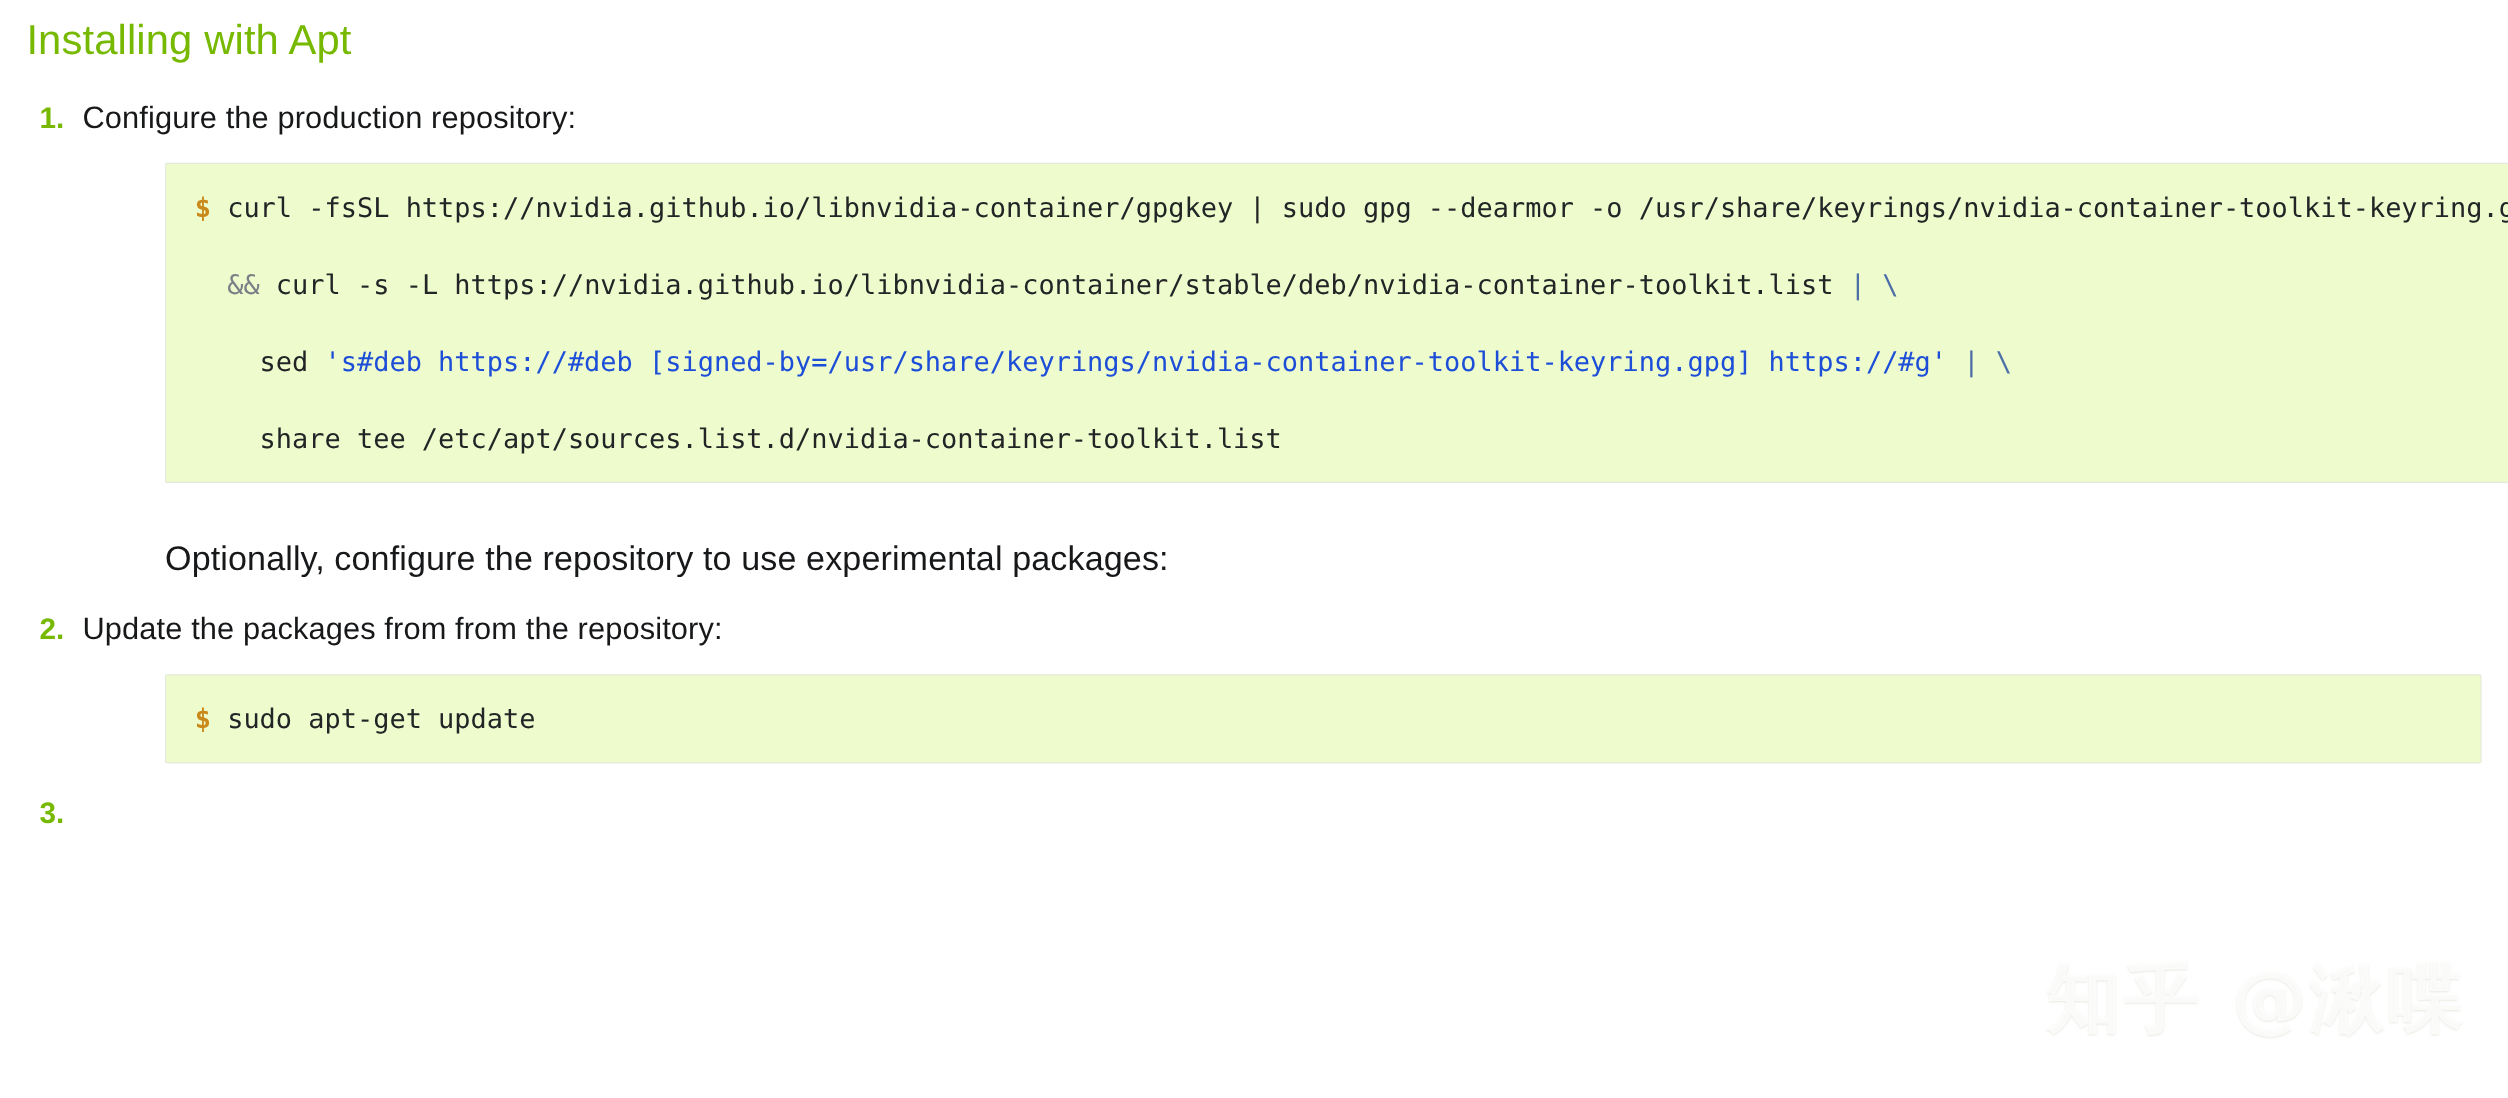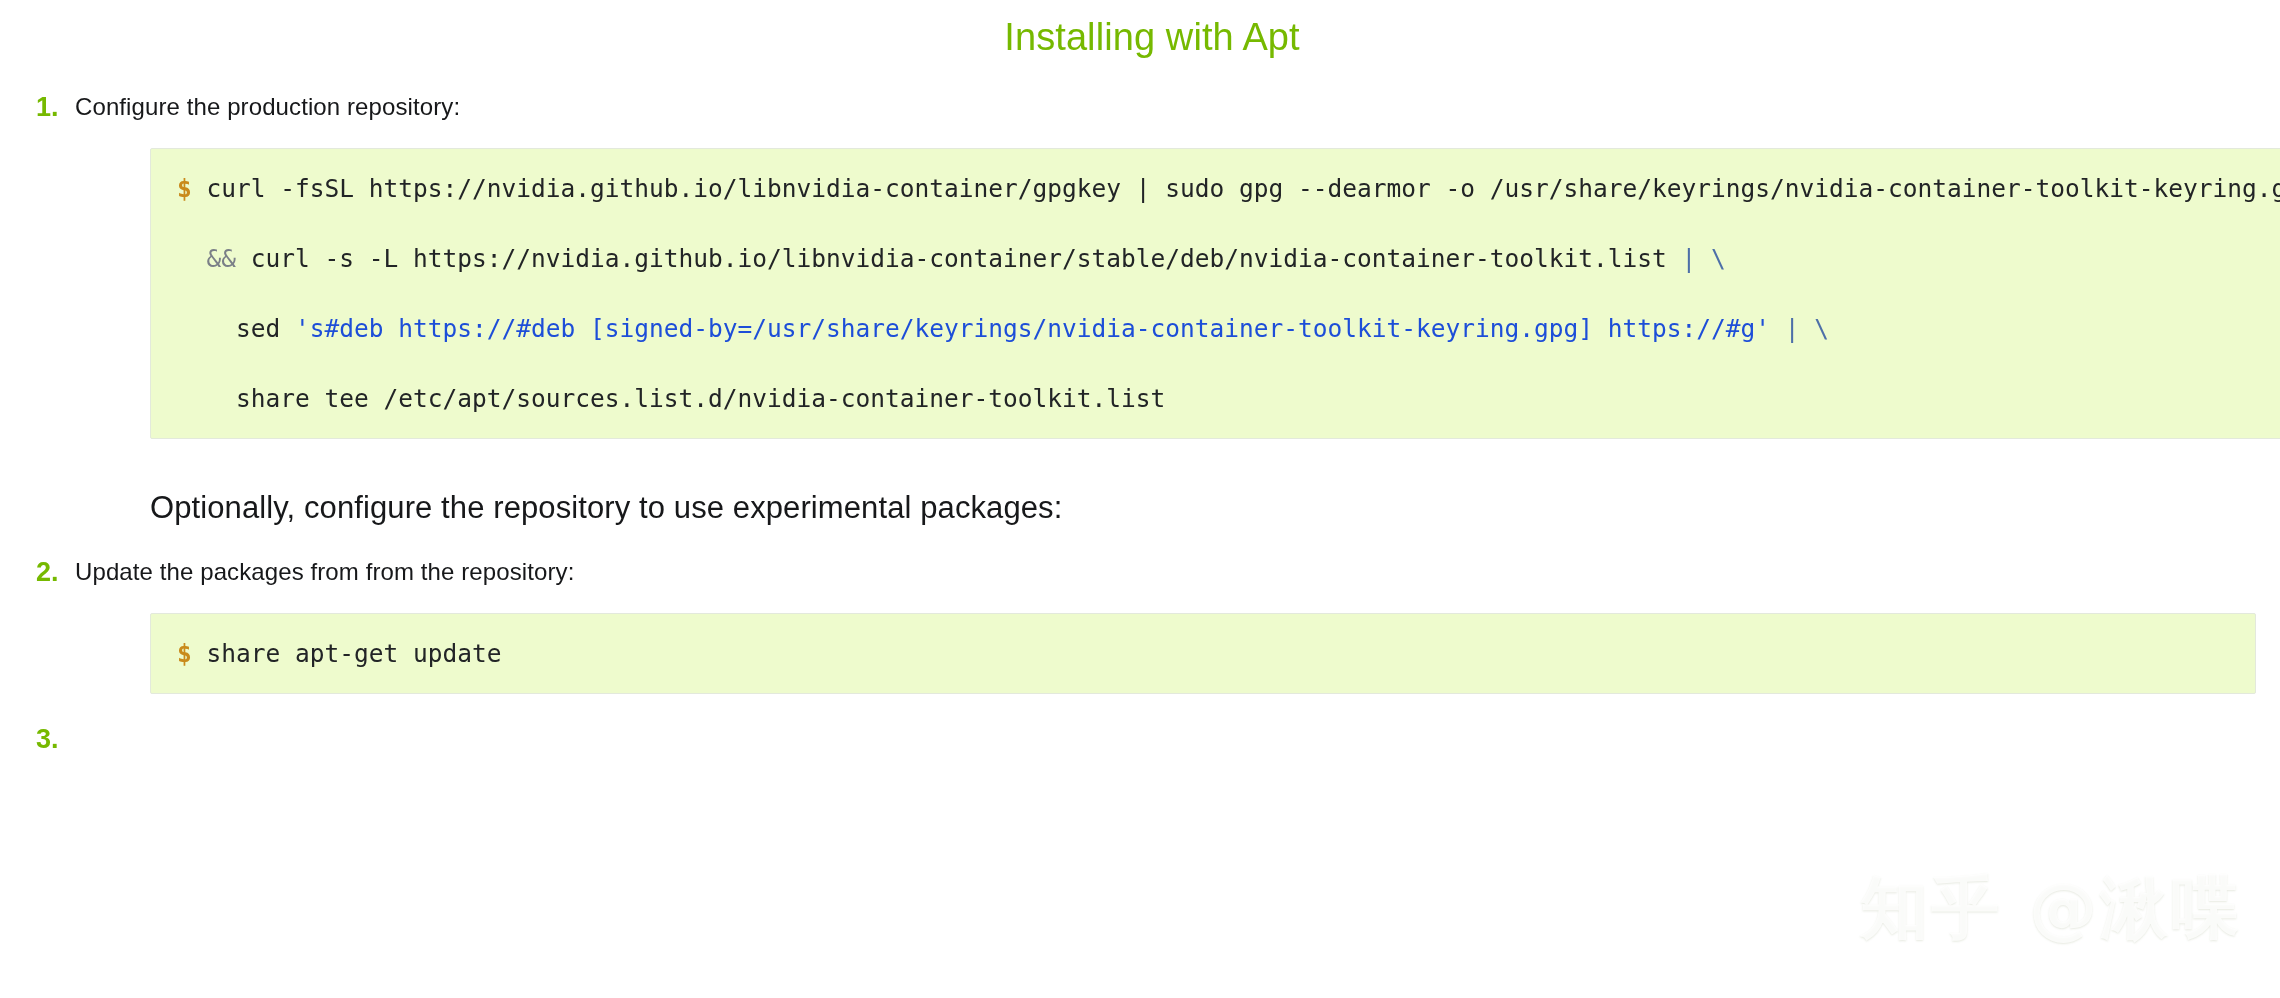--- a/index.html
+++ b/index.html
@@ -26,21 +26,20 @@
 
   
   .section-title {
     color: #76b900;
     font-size: 38px;
     font-weight: 400;
     letter-spacing: 0.1px;
     margin: 0;
     padding: 14px 0 0 24px;
     line-height: 1.25;
-    text-align: center;
   }
 
   
   .steps {
     margin: 0;
     padding: 0;
     list-style: none;
   }
   .step {
     position: relative;
@@ -50,21 +49,21 @@
   .step-num {
     position: absolute;
     left: 36px;
     top: 0;
     color: #76b900;
     font-weight: 700;
     font-size: 27px;
     line-height: 38px;
   }
   .step-text {
-    font-size: 24px;
+    font-size: 28px;
     font-weight: 400;
     color: #17181a;
     line-height: 38px;
     letter-spacing: 0.1px;
   }
 
   .sub-note {
     font-size: 31px;
     color: #17181a;
     line-height: 38px;
@@ -143,21 +142,21 @@
 
       <p class="sub-note">Optionally, configure the repository to use experimental packages:</p>
 
     </li>
 
     <li class="step">
       <span class="step-num">2.</span>
       <span class="step-text">Update the packages from from the repository:</span>
 
       <div class="code-wrap">
-        <div class="code-inner"><span class="code-line"><span class="tok-prompt">$ </span><span class="tok-plain">share apt-get update</span></span></div>
+        <div class="code-inner"><span class="code-line"><span class="tok-prompt">$ </span><span class="tok-plain">sudo apt-get update</span></span></div>
       </div>
     </li>
 
     <li class="step">
       <span class="step-num">3.</span>
 
     </li>
 
   </ol>
 

